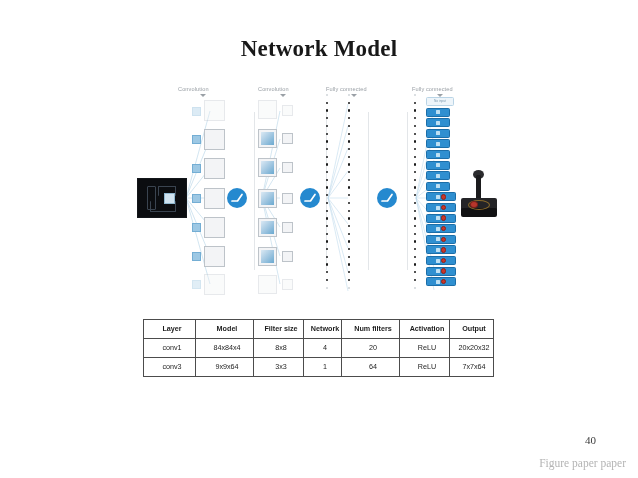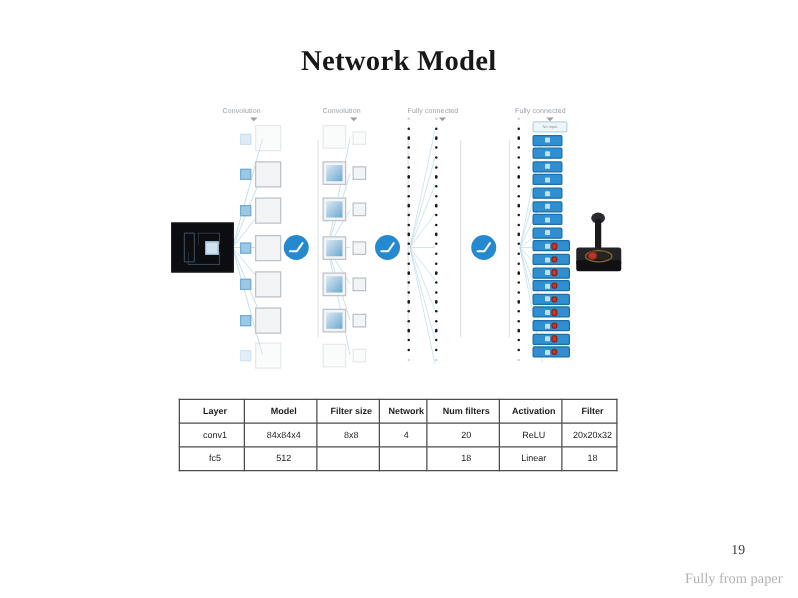--- a/index.html
+++ b/index.html
@@ -493,40 +493,40 @@
         <col style="width:44px">
     </colgroup>
     <thead>
       <tr>
         <th>Layer</th>
         <th>Model</th>
         <th>Filter size</th>
         <th>Network</th>
         <th>Num filters</th>
         <th>Activation</th>
-        <th>Filter</th>
+        <th>Output</th>
       </tr>
     </thead>
     <tbody>
       <tr>
         <td>conv1</td>
         <td>84x84x4</td>
         <td>8x8</td>
         <td>4</td>
         <td>20</td>
         <td>ReLU</td>
         <td>20x20x32</td>
       </tr>
       <tr>
-        <td>fc5</td>
-        <td>512</td>
-        <td></td>
-        <td></td>
-        <td>18</td>
-        <td>Linear</td>
-        <td>18</td>
+        <td>conv3</td>
+        <td>9x9x64</td>
+        <td>3x3</td>
+        <td>1</td>
+        <td>64</td>
+        <td>ReLU</td>
+        <td>7x7x64</td>
       </tr>
     </tbody>
   </table>
 </div>
 
-<div class="page-num">19</div>
-<div class="fig-credit">Fully from paper</div>
+<div class="page-num">40</div>
+<div class="fig-credit">Figure paper paper</div>
 
 </body></html>

